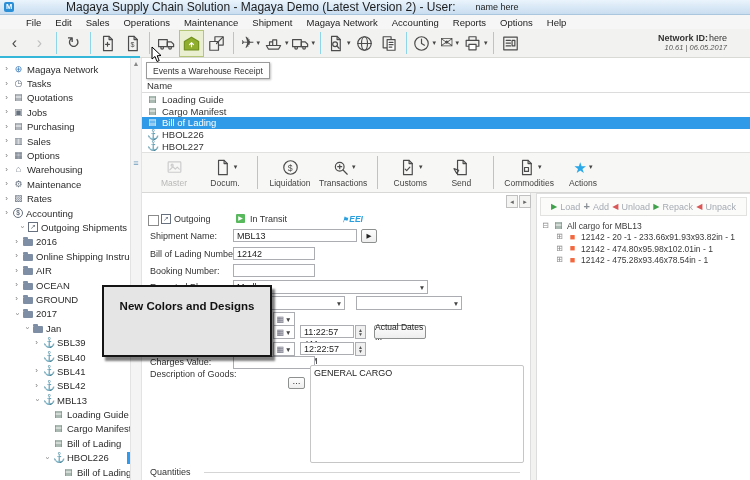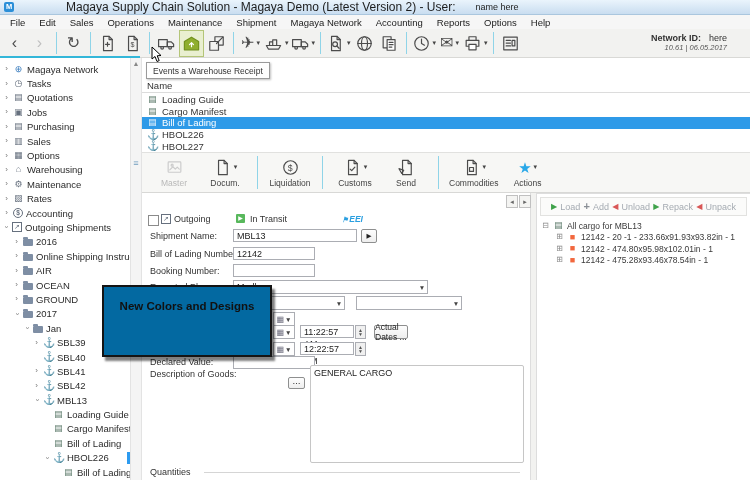--- a/index.html
+++ b/index.html
@@ -3,35 +3,35 @@
 <meta charset="utf-8">
 <style>
   html,body{margin:0;padding:0;background:#e9e9e9;font-family:"Liberation Sans",sans-serif;}
   .window{position:relative;width:750px;height:480px;background:#fff;overflow:hidden;font-size:9.5px;color:#333;outline:1px solid #9aa7b4;}
   
   .titlebar{position:absolute;top:0;left:0;right:0;height:15px;background:linear-gradient(#eaf4fc,#c9ddf0);border-bottom:1px solid #aac6de;display:flex;align-items:center;padding:0 4px;gap:4px;box-sizing:border-box;}
   .logo{width:10px;height:10px;background:#2b8fd8;border-radius:2px;color:#fff;font-size:7.5px;font-weight:bold;text-align:center;line-height:10px;flex:none;}
   .title{font-size:12px;color:#1d1d1d;white-space:nowrap;padding-left:48px;}
   .user{font-size:9px;color:#1d1d1d;margin-left:16px;}
   
-  .menubar{position:absolute;top:15px;left:0;right:0;height:14px;background:#f6f6f6;border-bottom:1px solid #e2e2e2;display:flex;align-items:center;padding-left:3px;}
+  .menubar{position:absolute;top:15px;left:0;right:0;height:14px;background:#f6f6f6;border-bottom:1px solid #e2e2e2;display:flex;align-items:center;padding-left:19px;}
   .menu-item{padding:0 7px;font-size:9.5px;color:#222;cursor:default;}
   
   .toolbar{position:absolute;top:29px;left:0;right:0;height:29px;background:#f2f2f0;border-bottom:1px solid #d9d9d6;display:flex;align-items:center;padding-left:2px;box-sizing:border-box;}
   .tb-btn{height:25px;min-width:23px;display:flex;align-items:center;justify-content:center;border:1px solid transparent;}
   .tb-btn.hl{background:#e9efd0;border:1px solid #b4c578;}
   .tb-btn.dim .tb-glyph{color:#c0c0c0;}
   .tb-glyph{font-size:16px;color:#4c4c4c;line-height:1;}
   .tb-svg{display:flex;align-items:center;}
   .tb-btn svg,.rb-ic svg{fill:none;stroke:#4c4c4c;stroke-width:1.5;stroke-linecap:round;stroke-linejoin:round;}
   .caret{font-size:7px;color:#444;margin-left:2px;}
   .tb-sep{width:1px;height:22px;background:#8fd4e8;margin:0 4px;flex:none;}
   .net{position:absolute;right:23px;top:4px;text-align:right;line-height:10px;}
   .net-label{font-size:9px;color:#333;font-weight:bold;}
-  .net-value{font-size:9px;color:#333;font-weight:normal;margin-left:8px;}
+  .net-value{font-size:9px;color:#333;font-weight:normal;margin-left:1px;}
   .net-version{font-size:7.5px;font-style:italic;color:#555;}
   .status-dot{position:absolute;right:5px;top:36px;width:13px;height:13px;border-radius:50%;background:#8dc63f;border:1px solid #74a52f;box-sizing:border-box;}
   .cyanline{position:absolute;top:56px;left:0;width:140px;height:2px;background:#34b7d9;}
   
   .sidebar{position:absolute;top:58px;left:0;width:130px;bottom:0;background:#fff;overflow:hidden;}
   .tree{position:absolute;top:4px;left:0;right:0;}
   .tree-row{position:relative;height:14.4px;display:flex;align-items:center;gap:3px;white-space:nowrap;}
   .tree-exp{width:7px;font-size:8px;color:#777;text-align:center;flex:none;line-height:1;}
   .tree-exp.open{transform:rotate(90deg);display:inline-block;}
   .tree-label{font-size:9.5px;color:#2b2b2b;}
@@ -97,21 +97,21 @@
   .cargo-toolbar{position:absolute;top:3px;left:3px;right:3px;height:19px;border:1px solid #e2e2e0;background:#fbfbfa;display:flex;align-items:center;justify-content:space-between;padding:0 10px;box-sizing:border-box;}
   .cg-btn{display:flex;align-items:center;gap:3px;font-size:9px;color:#a5abb2;}
   .cg-ic{font-size:8px;line-height:1;}
   .cargo-tree{position:absolute;top:26px;left:4px;right:2px;font-size:8.5px;color:#3a3a3a;}
   .cg-row{height:11.5px;display:flex;align-items:center;gap:3px;white-space:nowrap;}
   .cg-exp{font-size:8px;color:#888;width:9px;text-align:center;line-height:1;}
   .cg-indent{margin-left:14px;}
   
   .tooltip{position:absolute;left:146px;top:62px;height:13px;padding:1px 6px;background:#fefefe;border:1px solid #9a9a9a;font-size:8.5px;color:#333;display:flex;align-items:center;box-shadow:1px 1px 2px rgba(0,0,0,.25);z-index:50;white-space:nowrap;}
   .cursor{position:absolute;left:151px;top:46px;z-index:60;}
-  .overlay-box{position:absolute;left:102px;top:285px;width:166px;height:68px;background:#0369a1;border:2px solid #141414;box-shadow:3px 4px 2px rgba(0,0,0,.5);z-index:40;text-align:center;}
+  .overlay-box{position:absolute;left:102px;top:285px;width:166px;height:68px;background:#e5e5e5;border:2px solid #141414;box-shadow:3px 4px 2px rgba(0,0,0,.5);z-index:40;text-align:center;}
   .overlay-box .l1{margin-top:13px;font-size:11.5px;font-weight:bold;color:#111;}
   .overlay-box .l2{margin-top:10px;font-size:11.5px;font-weight:bold;color:#111;}
 </style>
 </head>
 <body>
 
 <div class="window">
 
   <div class="titlebar">
     <span class="logo">M</span>
@@ -342,21 +342,21 @@
         <div class="tree-row" style="padding-left: 3px;">
           <span class="tree-exp">›</span>
           <span class="ic ic-rates">▨</span>
           <span class="tree-label">Rates</span>
         </div>
         <div class="tree-row" style="padding-left: 3px;">
           <span class="tree-exp">›</span>
           <span class="ic ic-accounting">$</span>
           <span class="tree-label">Accounting</span>
         </div>
-        <div class="tree-row" style="padding-left: 2px;">
+        <div class="tree-row" style="padding-left: 18px;">
           <span class="tree-exp open">›</span>
           <span class="ic ic-outgoing">↗</span>
           <span class="tree-label">Outgoing Shipments</span>
         </div>
         <div class="tree-row" style="padding-left: 13px;">
           <span class="tree-exp">›</span>
           <span class="ic ic-folder"></span>
           <span class="tree-label">2016</span>
         </div>
         <div class="tree-row" style="padding-left: 13px;">
@@ -498,20 +498,30 @@
         </div>
         <span class="rb-sep"></span>
         <div class="rb-btn">
           <span class="rb-ic">
             <svg viewBox="0 0 24 24" width="19" height="19">
               <circle cx="12" cy="12" r="8.5"></circle>
               <text x="8.5" y="16" font-size="11" fill="#4c4c4c" stroke="none">$</text>
             </svg>
           </span>
           <div class="rb-label">Liquidation</div>
+        </div>
+        <div class="rb-btn">
+          <span class="rb-ic">
+            <svg viewBox="0 0 24 24" width="19" height="19">
+              <circle cx="11" cy="11" r="5.5"></circle>
+              <path d="M15.2 15.2L20.5 20.5M8.5 11h5M11 8.5v5"></path>
+            </svg>
+            <span class="caret">▾</span>
+          </span>
+          <div class="rb-label">Transactions</div>
         </div>
         <span class="rb-sep"></span>
         <div class="rb-btn">
           <span class="rb-ic">
             <svg viewBox="0 0 24 24" width="19" height="19">
               <path d="M7 3h7l4 4v14H7z"></path>
               <path d="M14 3v4h4"></path>
               <path d="M9 14l2 2 4-4.5"></path>
             </svg>
             <span class="caret">▾</span>
@@ -610,37 +620,37 @@
       <div class="frow" style="top:115px;">
         <span class="datecombo" style="left:131px;top:1px;">
             <span class="dg">▦</span>
             <span class="ca">▼</span>
           </span>
         <span class="txt" style="left:158px;top:1px;width:54px;line-height:12px;">11:22:57 AM</span>
         <span class="spin" style="left:213px;top:1px;">
             <span>▲</span>
             <span>▼</span>
           </span>
-        <span class="pushbtn" style="left:232px;top:1px;width:34px;">Actual Dates ...</span>
+        <span class="pushbtn" style="left:232px;top:1px;width:52px;">Actual Dates ...</span>
       </div>
 
       <div class="frow" style="top:132px;">
         <span class="datecombo" style="left:131px;top:1px;">
             <span class="dg">▦</span>
             <span class="ca">▼</span>
           </span>
         <span class="txt" style="left:158px;top:1px;width:54px;line-height:12px;">12:22:57 PM</span>
         <span class="spin" style="left:213px;top:1px;">
             <span>▲</span>
             <span>▼</span>
           </span>
       </div>
 
       <div class="frow" style="top:146px;">
-        <span class="flabel">Declared Value:</span>
+        <span class="flabel">Charges Value:</span>
         <input class="txt" style="left: 91px; top: 1px; width: 82px;" value="">
       </div>
 
       <div class="frow" style="top:158px;">
         <span class="flabel">Description of Goods:</span>
         <span class="pushbtn" style="left:146px;top:10px;width:17px;height:12px;font-size:8px;">⋯</span>
       </div>
       <textarea class="desc" style="">GENERAL CARGO</textarea>
 
       <div class="frow" style="top:258px;">

